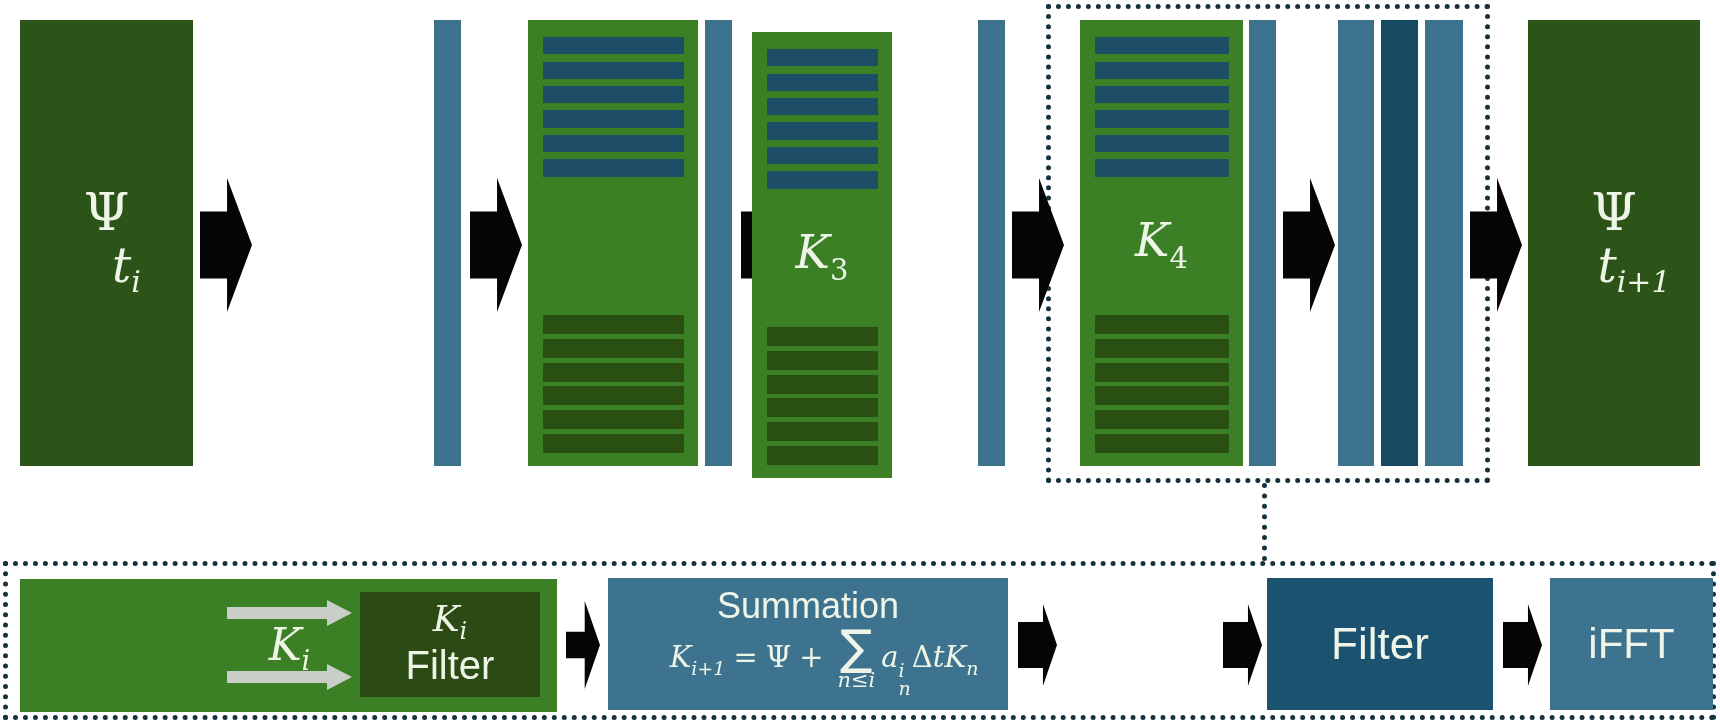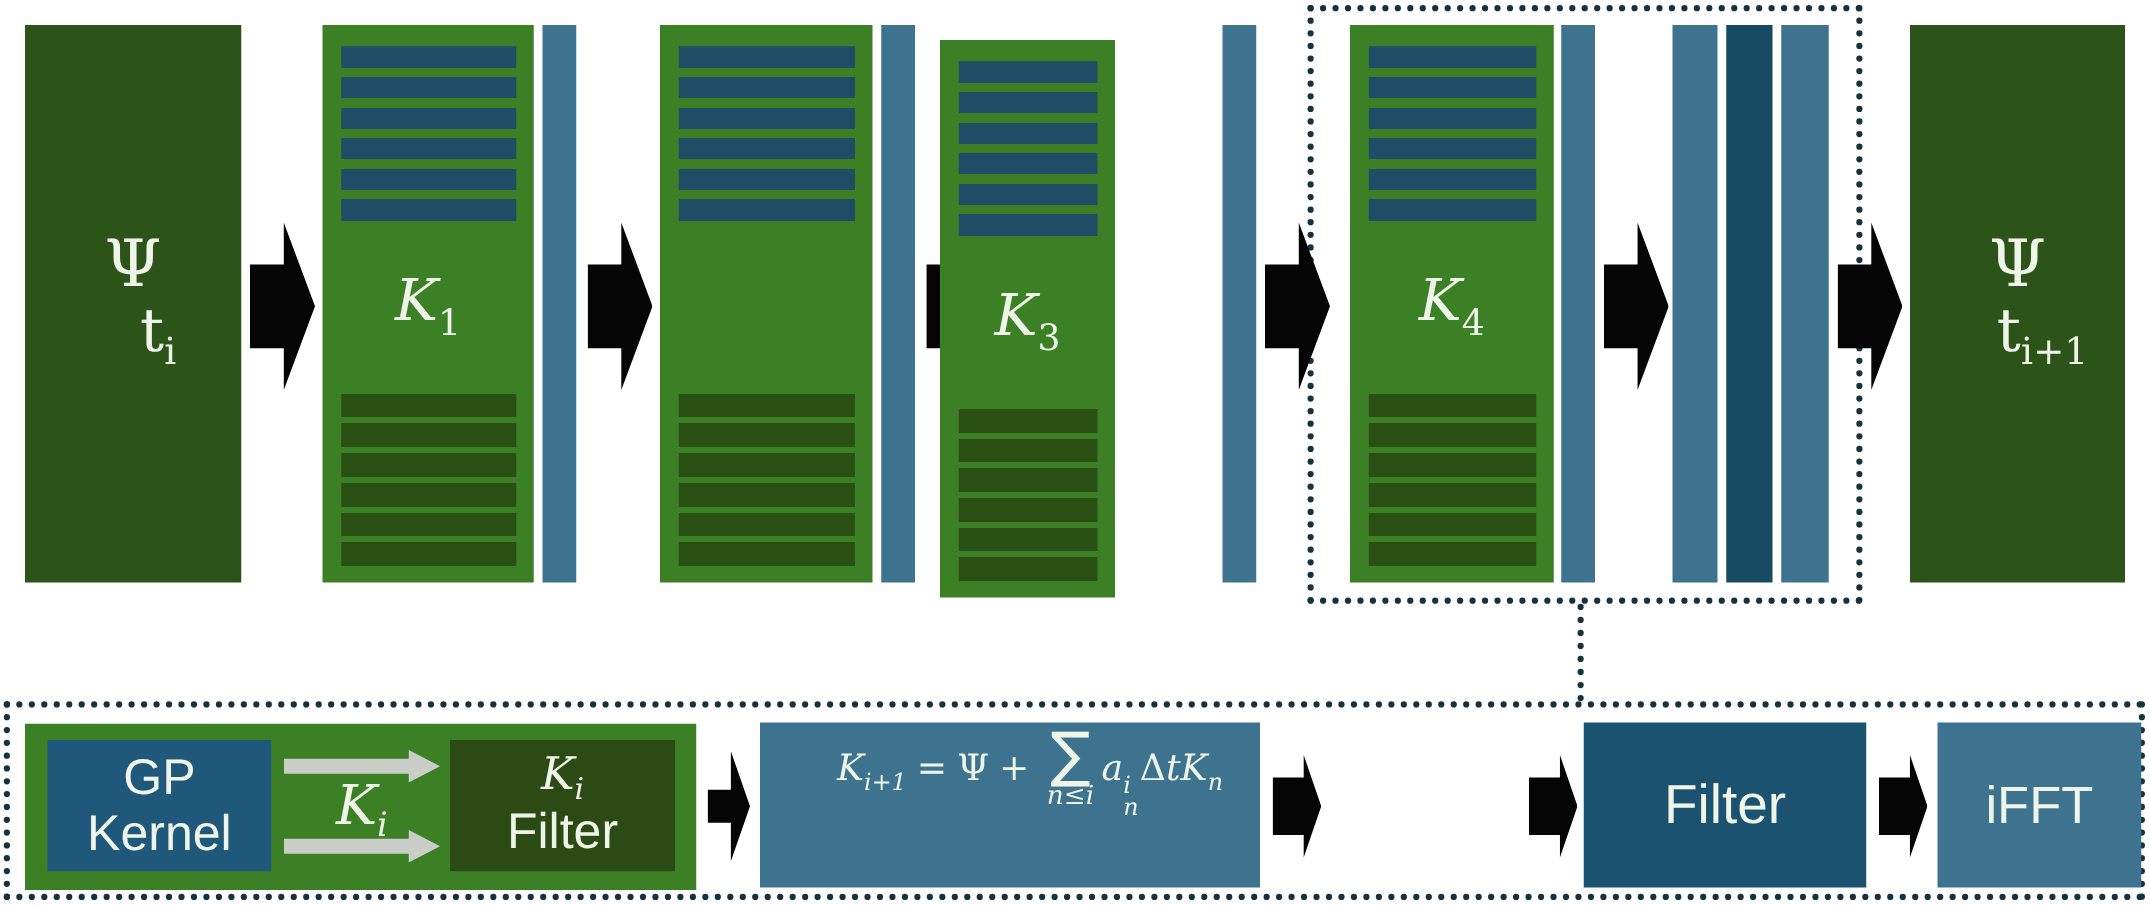--- a/index.html
+++ b/index.html
@@ -27,21 +27,21 @@
     position:absolute;left:3px;top:561px;width:1713px;height:159px;
     border:5px dotted var(--dotted-line);box-sizing:border-box;
   }
   
   .state-box{
     position:absolute;top:20px;height:446px;background:var(--dark-green);
     display:flex;flex-direction:column;align-items:center;justify-content:center;
     color:var(--text-light);
   }
   .psi-line{font-family:"DejaVu Serif",serif;font-size:52px;line-height:1.0;}
-  .t-line{font-family:"DejaVu Serif",serif;font-size:48px;line-height:1.15;margin-left:40px;}
+  .t-line{font-family:"DejaVu Serif",serif;font-style:italic;font-size:48px;line-height:1.15;margin-left:40px;}
   .t-sub{font-size:30px;vertical-align:-10px;}
   .kbox{position:absolute;top:20px;height:446px;background:var(--mid-green);}
   .stripes{position:absolute;left:15px;right:14px;}
   .stripes.top{
     top:17px;height:140px;
     background:repeating-linear-gradient(180deg,var(--stripe-blue) 0 17px,transparent 17px 24.5px);
   }
   .stripes.bottom{
     bottom:13px;height:138px;
     background:repeating-linear-gradient(180deg,var(--stripe-green) 0 19px,transparent 19px 23.8px);
@@ -138,27 +138,20 @@
     <div class="t-line"><span>t</span><span class="t-sub">i</span></div>
   </div>
 
   <div class="barrow arrow-top" style="left:200px;"></div>
   <div class="barrow arrow-top" style="left:470px;"></div>
   <div class="barrow arrow-top" style="left:741px;"></div>
   <div class="barrow arrow-top" style="left:1012px;"></div>
   <div class="barrow arrow-top" style="left:1283px;"></div>
   <div class="barrow arrow-top" style="left:1470px;"></div>
 
-  <div class="kbox" style="left:258px;width:169px;">
-    <div class="stripes top"></div>
-    <div class="klabel">
-        <span><span>K</span><span class="ksub">1</span></span>
-      </div>
-    <div class="stripes bottom"></div>
-  </div>
   <div class="vbar" style="left:434px;"></div>
 
   <div class="kbox" style="left:528px;width:170px;">
     <div class="stripes top"></div>
     <div class="stripes bottom"></div>
   </div>
   <div class="vbar" style="left:705px;"></div>
 
   <div class="kbox" style="left:752px;width:140px;margin-top:12px;">
     <div class="stripes top"></div>
@@ -181,36 +174,33 @@
   <div class="wbar" style="left:1338px;width:36px;background:var(--teal);"></div>
   <div class="wbar" style="left:1381px;width:37px;background:var(--bar-dark-teal);"></div>
   <div class="wbar" style="left:1425px;width:38px;background:var(--teal);"></div>
 
   <div class="state-box" style="left:1528px;width:172px;">
     <div class="psi-line">Ψ</div>
     <div class="t-line"><span>t</span><span class="t-sub">i+1</span></div>
   </div>
 
   <div class="gcontainer">
-    <div class="inner-box gpbox">
-      <div>GP</div>
-      <div>Kernel</div>
-    </div>
     <div class="garrow" style="top:21px;"></div>
     <div class="garrow" style="top:85px;"></div>
     <div class="kiflow"><span>K</span><span class="kiflow-sub">i</span></div>
     <div class="inner-box bufbox">
       <div class="buf-k"><span>K</span><span class="buf-sub">i</span></div>
       <div>Filter</div>
     </div>
   </div>
 
   <div class="barrow arrow-sm" style="left:566px;"></div>
 
   <div class="tealbox sumbox">
+    <div class="sum-title">Summation</div>
     <div class="formula">
       <span>K</span><span class="fsub">i+1</span><span class="fop">=</span><span class="up">Ψ</span><span class="fop">+</span><span class="bigop">
           <span class="sigma">∑</span>
           <span class="limits">n≤i</span>
         </span><span>a</span><span class="supsub">
           <span>i</span>
           <span>n</span>
         </span><span class="up">Δ</span><span>t</span><span>K</span><span class="fsub">n</span>
     </div>
   </div>

